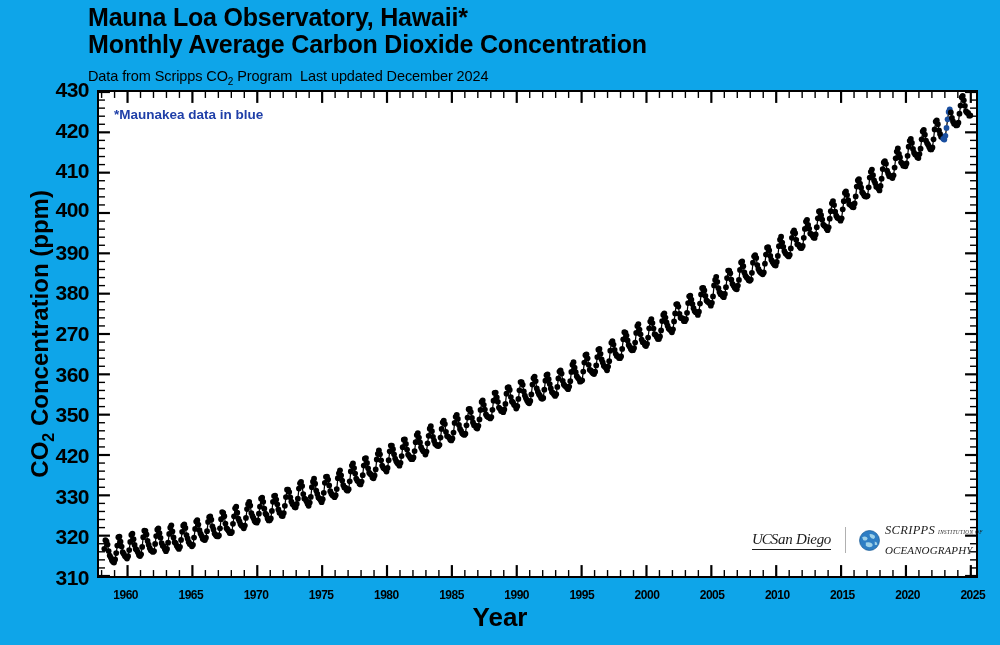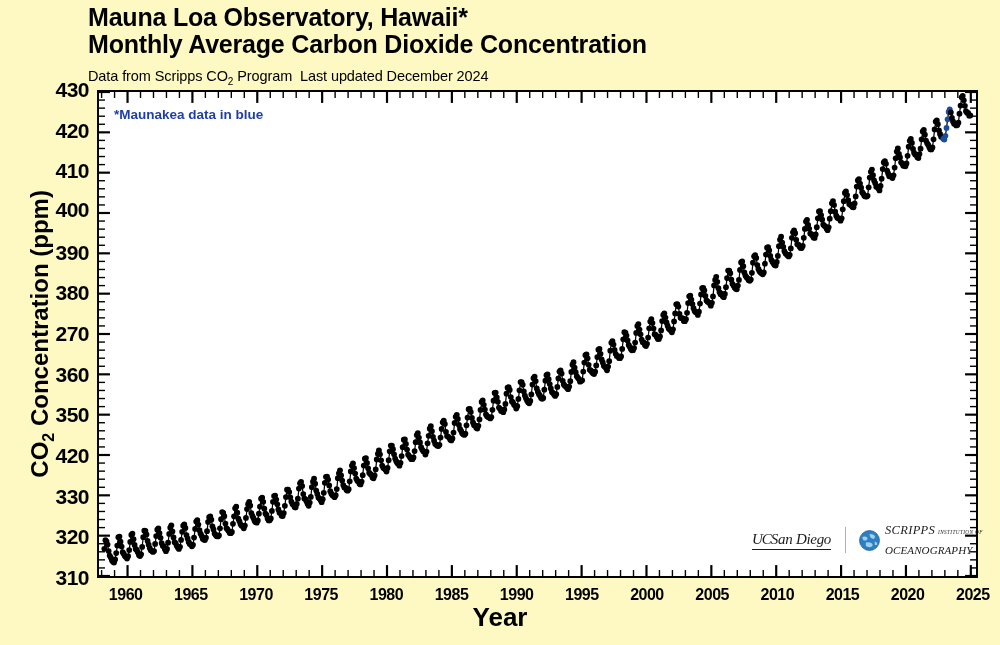--- a/index.html
+++ b/index.html
@@ -3,21 +3,21 @@
 <meta charset="utf-8">
 <title>Mauna Loa CO2</title>
 <style>
   html,body{margin:0;padding:0;background:#ffffff;}
   body{
     width:1000px;height:645px;overflow:hidden;
     font-family:"Liberation Sans",sans-serif;
     color:#000;
     -webkit-font-smoothing:antialiased;
   }
-  #page{position:relative;width:1000px;height:645px;background:#fef9c3;}
+  #page{position:relative;width:1000px;height:645px;background:#0ea5e9;}
 
   
   #title-block{position:absolute;left:88px;top:4px;width:900px;}
   .title-line{
     font-weight:bold;font-size:25px;line-height:27px;
     letter-spacing:-0.2px;white-space:nowrap;
   }
   #subtitle{
     font-size:14.5px;line-height:17px;margin-top:10px;white-space:nowrap;
     letter-spacing:-0.1px;
@@ -51,21 +51,21 @@
   #canvas-wrap{position:absolute;left:0;top:0;width:100%;height:100%;}
   svg.layer{position:absolute;left:0;top:0;width:100%;height:100%;display:block;}
   #ytick-labels{position:absolute;left:0;top:0;width:1000px;height:645px;}
   .ytl{
     position:absolute;width:86px;text-align:right;
     font-weight:bold;font-size:21px;line-height:21px;
     letter-spacing:-0.5px;
   }
   .xtl{
     position:absolute;width:80px;text-align:center;
-    font-weight:bold;font-size:16px;line-height:20px;
+    font-weight:bold;font-size:12px;line-height:20px;
     letter-spacing:-0.5px;
   }
 
   
   #annotation{
     position:absolute;left:114px;top:107px;
     font-weight:bold;font-size:13.5px;
     color:#1f3fa8;white-space:nowrap;
   }
 

